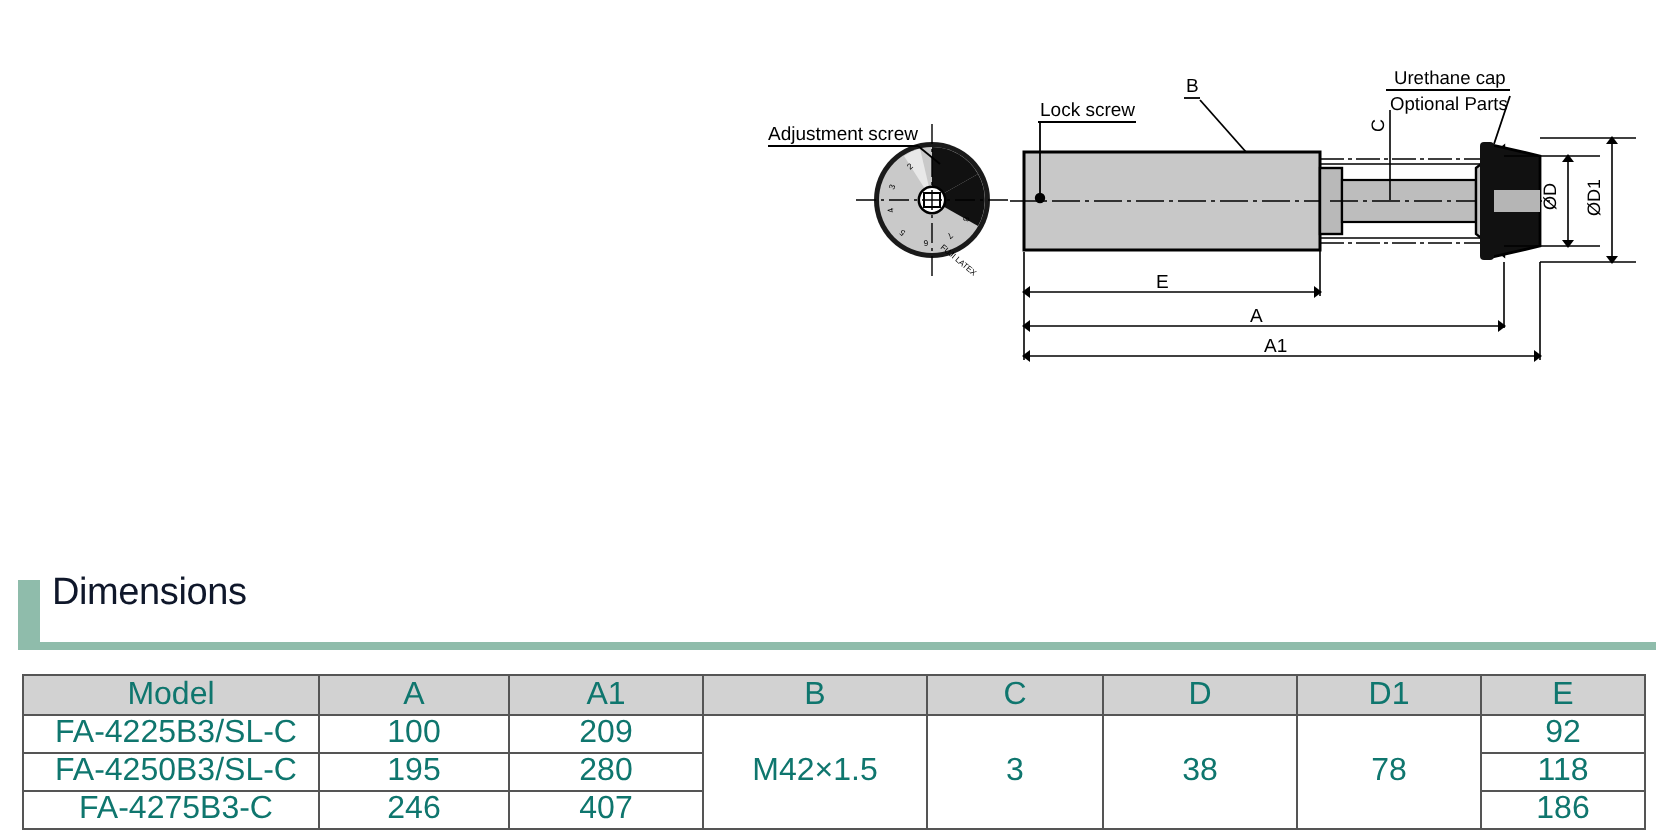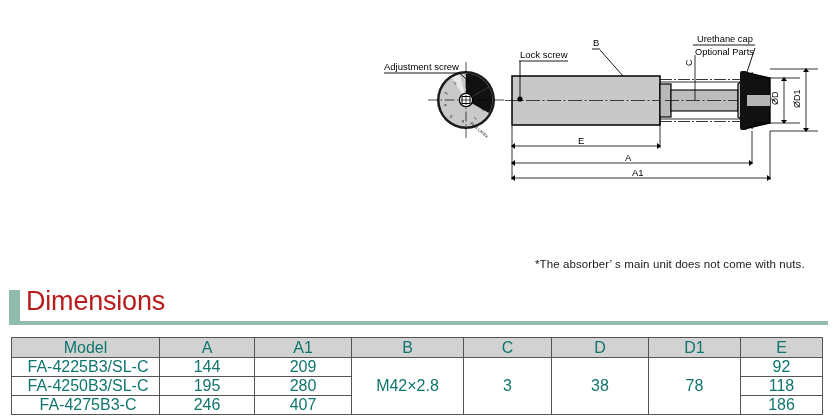--- a/index.html
+++ b/index.html
@@ -54,22 +54,22 @@
     left: 9px;
     top: 2px;
     width: 11px;
     height: 33px;
     background: #8FBCAB;
   }
   .section-title {
     position: absolute;
     left: 26px;
     top: -2px;
-    font-size: 27px;
-    color: #b91c1c;
+    font-size: 19px;
+    color: #0f172a;
     letter-spacing: -0.2px;
     font-weight: 400;
   }
   .section-rule {
     position: absolute;
     left: 9px;
     top: 33px;
     width: 819px;
     height: 4px;
     background: #8FBCAB;
@@ -258,21 +258,20 @@
         <path d="M515,175 L511,178 L515,181 Z" fill="#000" stroke="none"></path>
         <path d="M767,175 L771,178 L767,181 Z" fill="#000" stroke="none"></path>
       </g>
       <text x="578" y="144" font-size="9.5">E</text>
       <text x="625" y="161" font-size="9.5">A</text>
       <text x="632" y="176" font-size="9.5">A1</text>
 
     </svg>
   </div>
 
-  <div class="footnote">*The absorber’ s main unit does not come with nuts.</div>
 
   <div class="section-head">
     <div class="section-bar"></div>
     <div class="section-title">Dimensions</div>
     <div class="section-rule"></div>
   </div>
 
   <table class="dim-table">
     <colgroup>
       <col class="col-model">
@@ -292,23 +291,23 @@
         <th>B</th>
         <th>C</th>
         <th>D</th>
         <th>D1</th>
         <th>E</th>
       </tr>
     </thead>
     <tbody>
       <tr>
         <td class="model">FA-4225B3/SL-C</td>
-        <td>144</td>
+        <td>100</td>
         <td>209</td>
-        <td rowspan="3">M42×2.8</td>
+        <td rowspan="3">M42×1.5</td>
         <td rowspan="3">3</td>
         <td rowspan="3">38</td>
         <td rowspan="3">78</td>
         <td>92</td>
       </tr>
       <tr>
         <td class="model">FA-4250B3/SL-C</td>
         <td>195</td>
         <td>280</td>
         <td>118</td>

